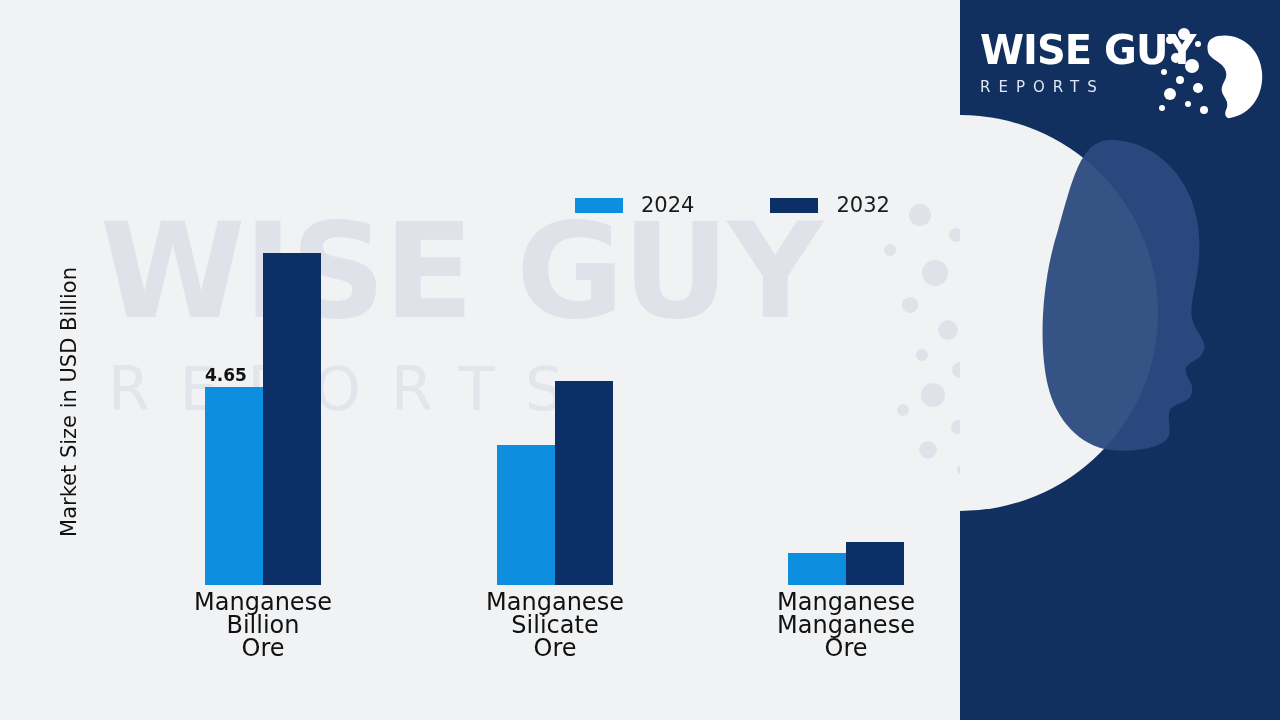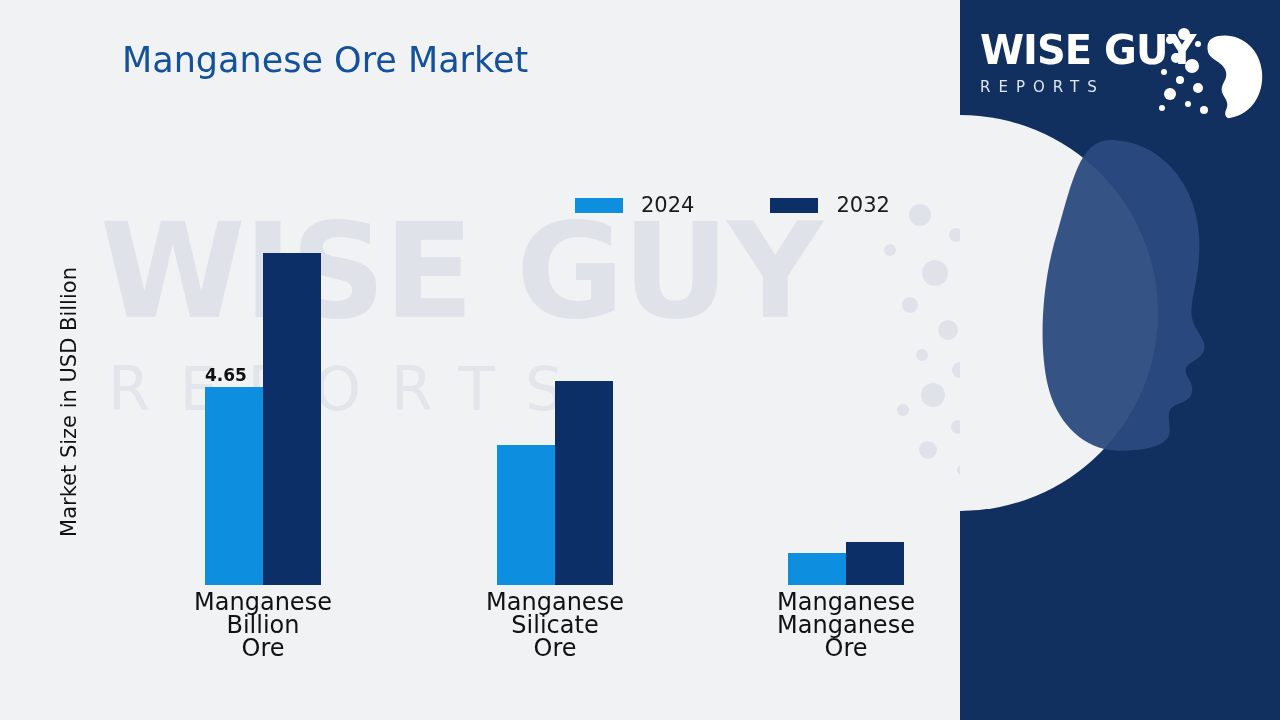--- a/index.html
+++ b/index.html
@@ -106,21 +106,20 @@
         <circle cx="190" cy="175" r="8"></circle>
           <circle cx="163" cy="200" r="12"></circle>
         <circle cx="133" cy="215" r="6"></circle>
           <circle cx="188" cy="232" r="7"></circle>
         <circle cx="158" cy="255" r="9"></circle>
           <circle cx="192" cy="275" r="5"></circle>
       </g>
     </svg>
   </div>
 
-  <div class="title">Manganese Ore Market</div>
 
   <div class="legend">
     <div class="legend-item">
       <span class="legend-swatch" style="background:#0d8ede"></span>
       <span class="legend-label">2024</span>
     </div>
     <div class="legend-item">
       <span class="legend-swatch" style="background:#0c2f67"></span>
       <span class="legend-label">2032</span>
     </div>

